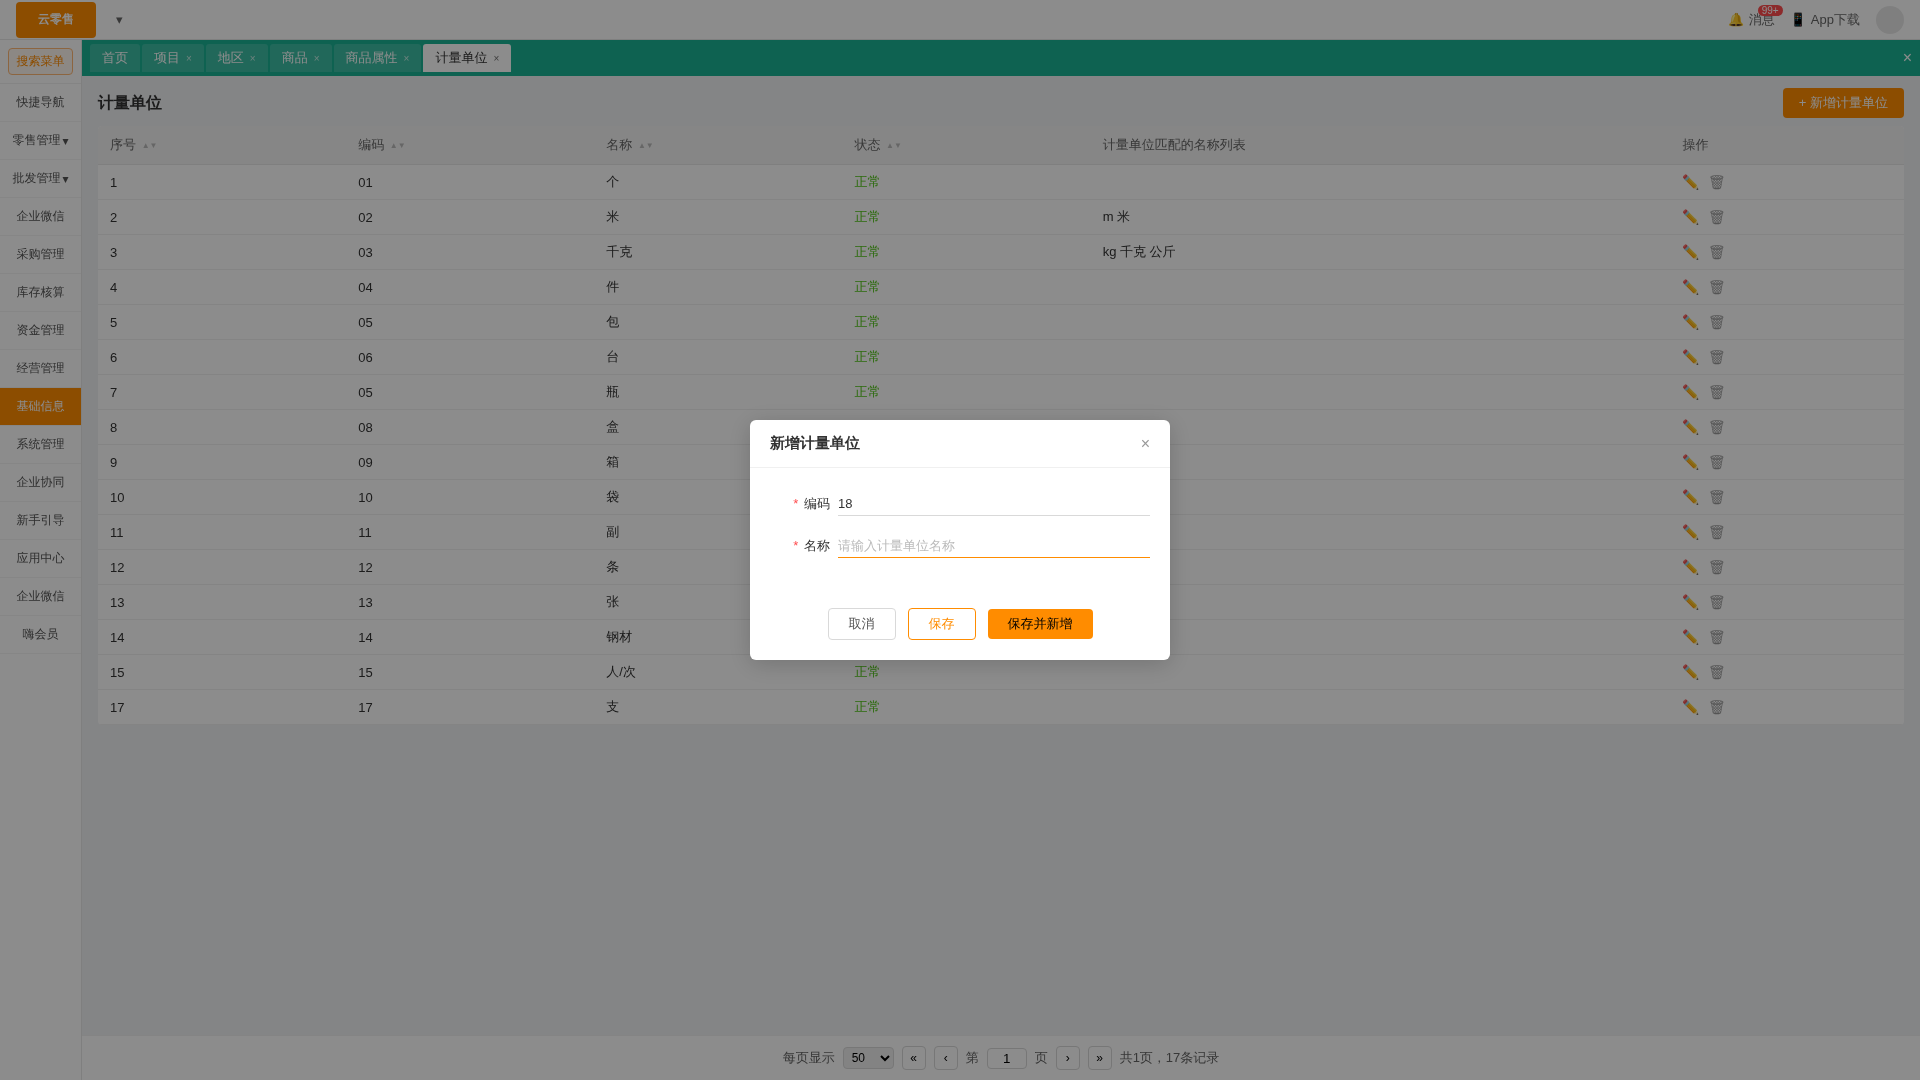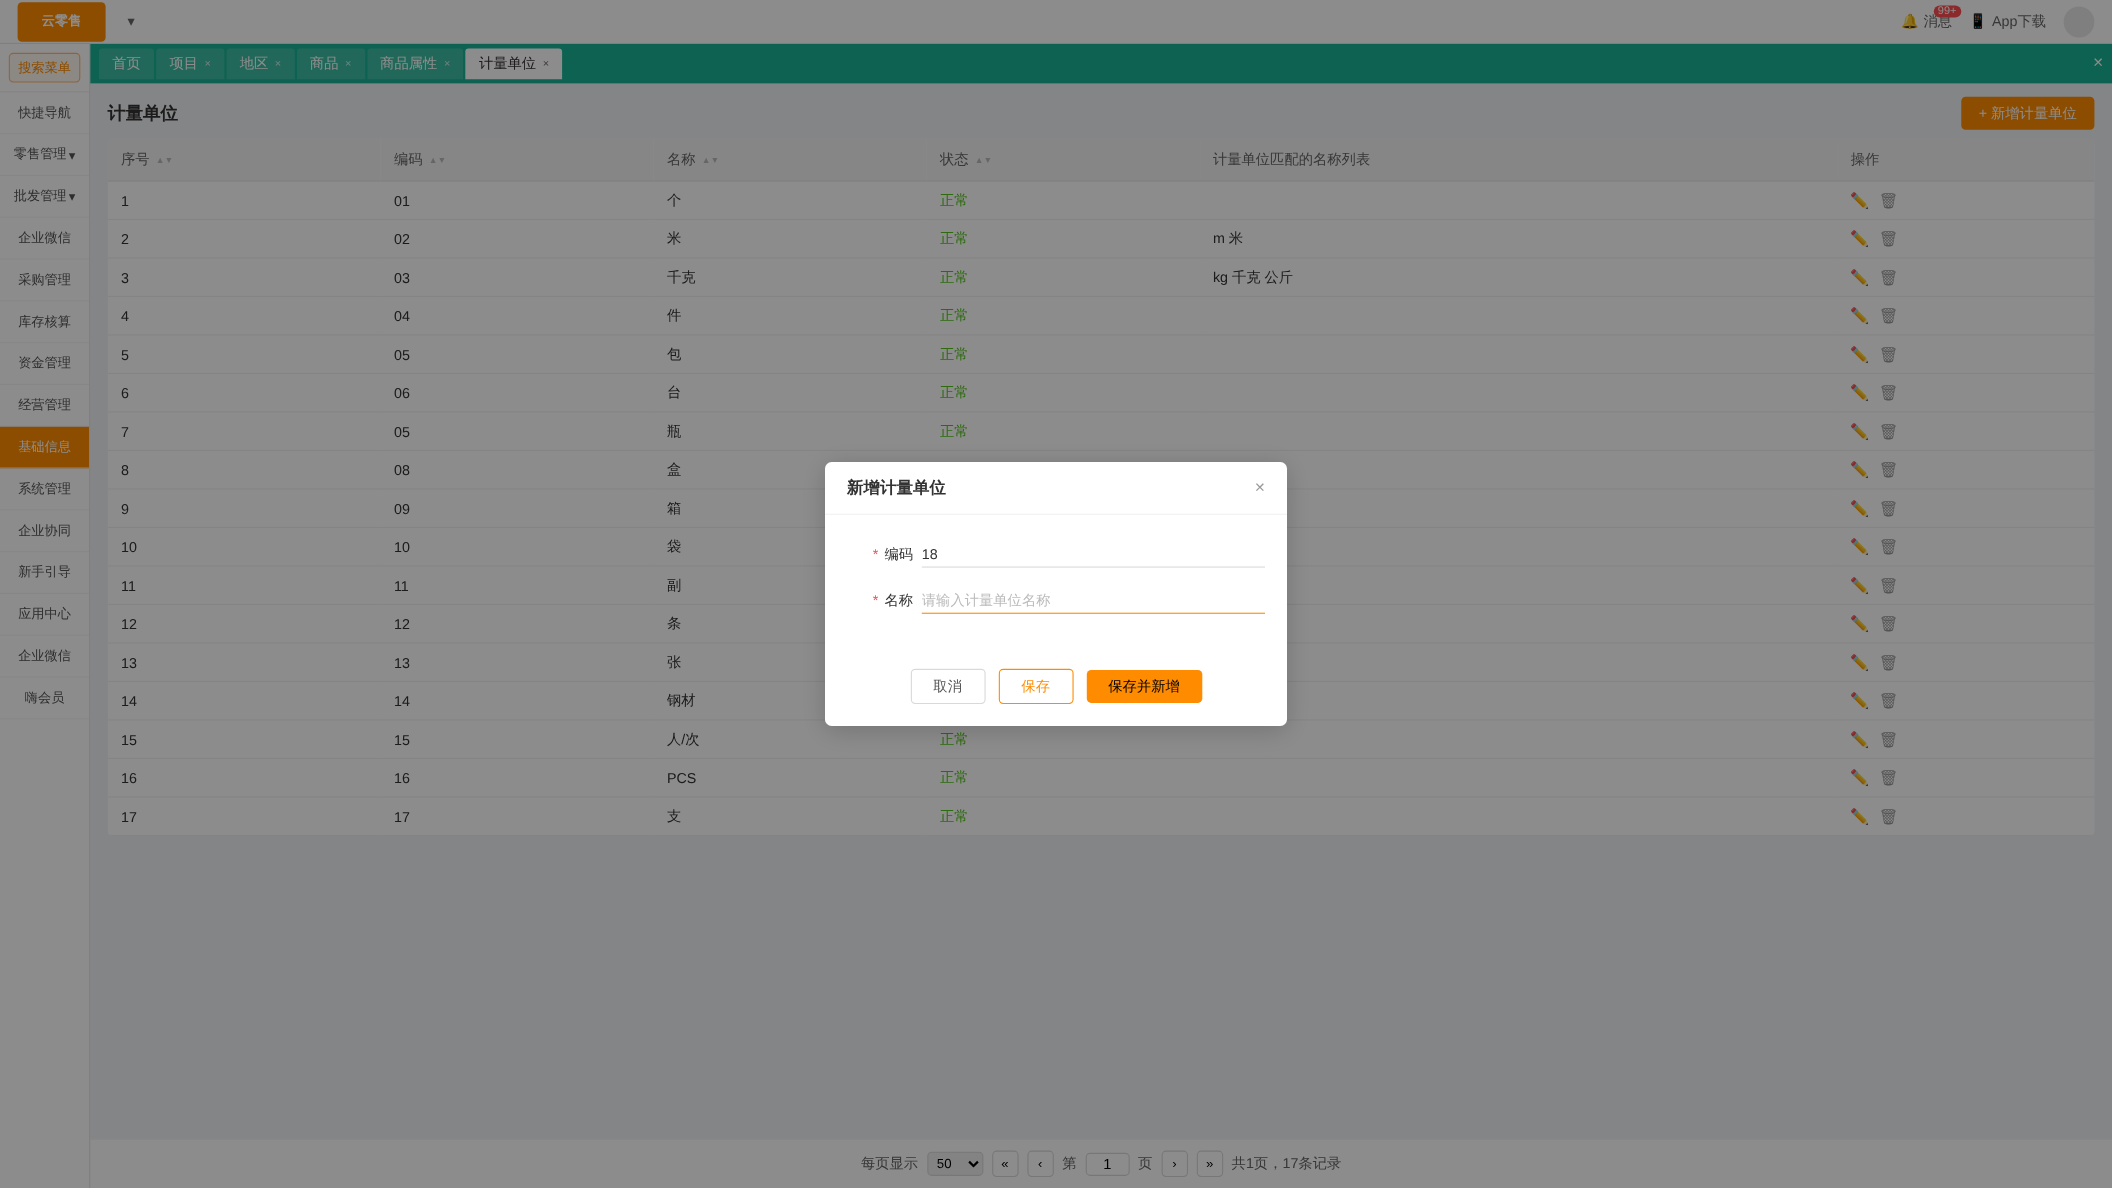--- a/index.html
+++ b/index.html
@@ -373,33 +373,20 @@
       <td><span class="status-normal">正常</span></td>
       <td></td>
       <td>
         <div class="action-icons">
           <span class="action-icon">✏️</span>
           <span class="action-icon">🗑</span>
         </div>
       </td>
     </tr>
               <tr>
-      <td>16</td>
-      <td>16</td>
-      <td>PCS</td>
-      <td><span class="status-normal">正常</span></td>
-      <td></td>
-      <td>
-        <div class="action-icons">
-          <span class="action-icon">✏️</span>
-          <span class="action-icon">🗑</span>
-        </div>
-      </td>
-    </tr>
-              <tr>
       <td>17</td>
       <td>17</td>
       <td>支</td>
       <td><span class="status-normal">正常</span></td>
       <td></td>
       <td>
         <div class="action-icons">
           <span class="action-icon">✏️</span>
           <span class="action-icon">🗑</span>
         </div>

